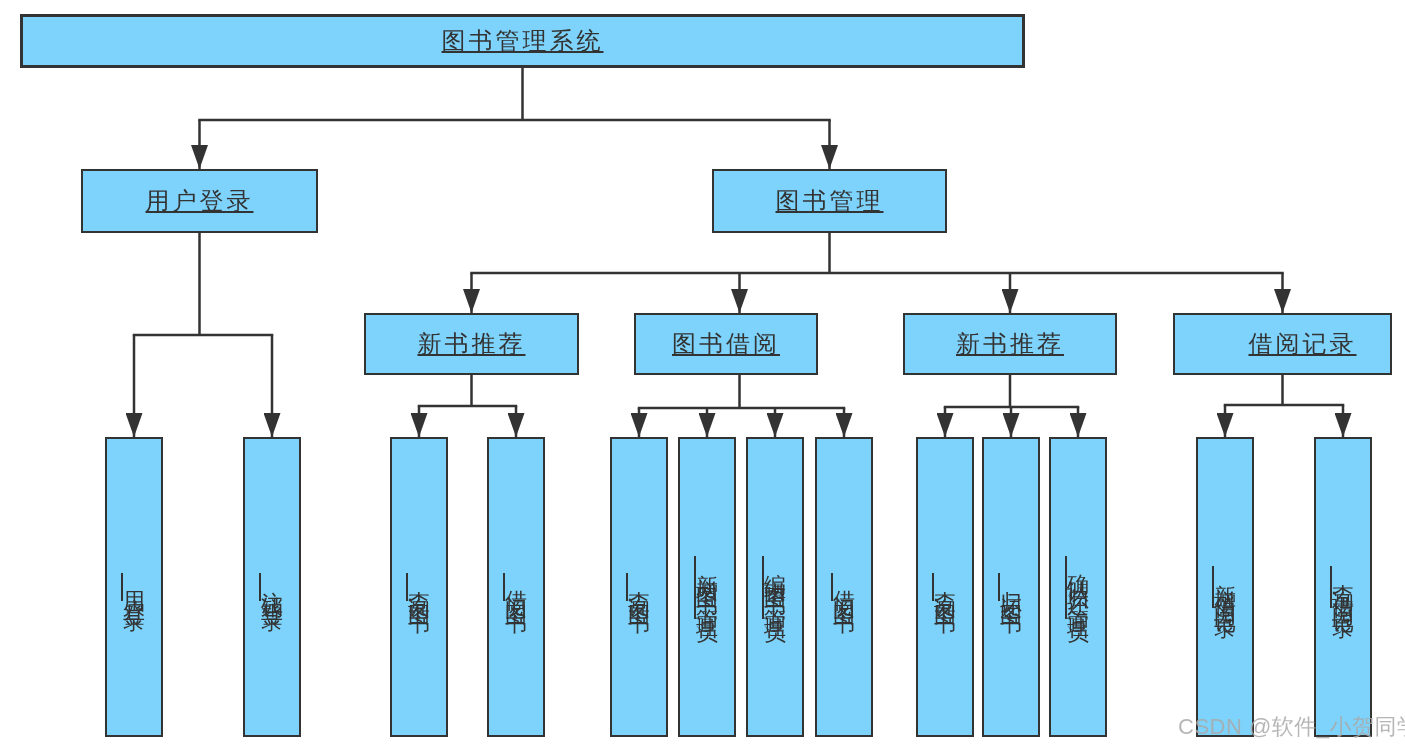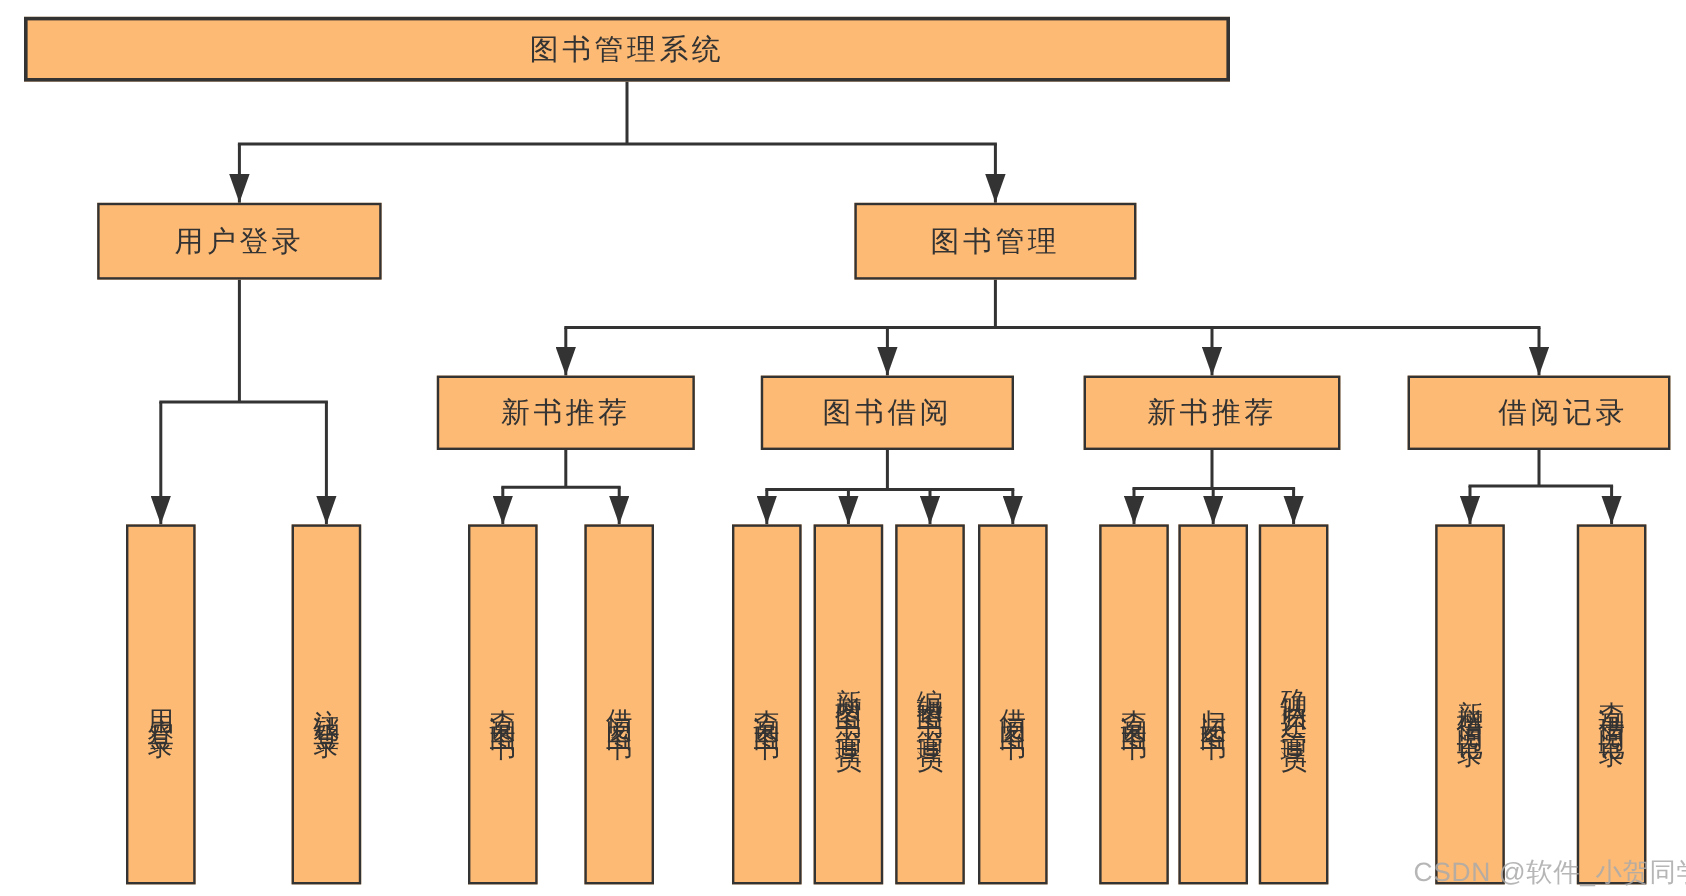--- a/index.html
+++ b/index.html
@@ -17,28 +17,29 @@
   }
   #wires {
     position: absolute;
     left: 0;
     top: 0;
     z-index: 1;
   }
   .box {
     position: absolute;
     box-sizing: border-box;
-    background: #fdba74;
+    background: #7dd3fc;
     border: 2.5px solid #333333;
     color: #333333;
     display: flex;
     align-items: center;
     justify-content: center;
     z-index: 2;
     overflow: hidden;
+    text-decoration: underline;
   }
   .box.h {
     font-size: 24px;
     letter-spacing: 3px;
     white-space: nowrap;
   }
   .box.root {
     border-width: 3px;
   }
   .box.v {
@@ -105,21 +106,21 @@
     <path d="M1225 405 V437" stroke="#333333" stroke-width="2.5" fill="none" marker-end="url(#arw)"></path>
     <path d="M1343 405 V437" stroke="#333333" stroke-width="2.5" fill="none" marker-end="url(#arw)"></path>
   </svg>
 
   <div class="box h root" style="left:20px; top:14px; width:1005px; height:54px;">图书管理系统</div>
 
   <div class="box h" style="left:81px; top:169px; width:237px; height:64px;">用户登录</div>
   <div class="box h" style="left:712px; top:169px; width:235px; height:64px;">图书管理</div>
 
   <div class="box h" style="left:364px; top:313px; width:215px; height:62px;">新书推荐</div>
-  <div class="box h" style="left:634px; top:313px; width:211px; height:62px;">图书借阅</div>
+  <div class="box h" style="left:634px; top:313px; width:184px; height:62px;">图书借阅</div>
   <div class="box h" style="left:903px; top:313px; width:214px; height:62px;">新书推荐</div>
   <div class="box h" style="left:1173px; top:313px; width:219px; height:62px;padding-left:40px;">借阅记录</div>
 
   <div class="box v" style="left:105px; top:437px; width:58px; height:300px;">用户登录</div>
   <div class="box v" style="left:243px; top:437px; width:58px; height:300px;">注销登录</div>
 
   <div class="box v" style="left:390px; top:437px; width:58px; height:300px;">查询图书</div>
   <div class="box v" style="left:487px; top:437px; width:58px; height:300px;">借阅图书</div>
 
   <div class="box v" style="left:610px; top:437px; width:58px; height:300px;">查询图书</div>

